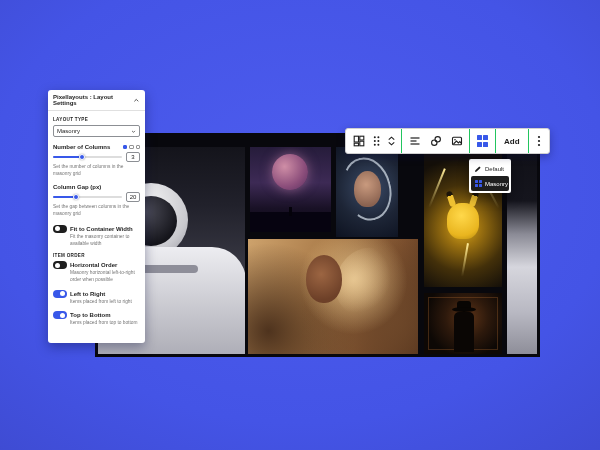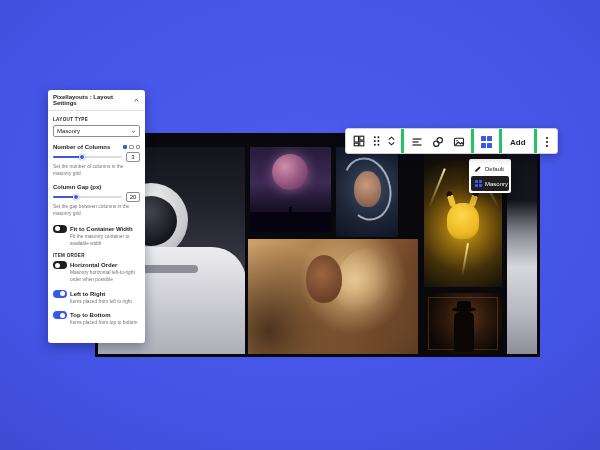--- a/index.html
+++ b/index.html
@@ -103,21 +103,21 @@
   .cb-crown { position:absolute; left:33px; top:8px; width:14px; height:8px; border-radius:3px 3px 0 0; background:#080503; }
   .cb-body { position:absolute; left:30px; top:19px; width:20px; height:40px; border-radius:5px 5px 0 0; background:#0a0604; }
 
   .art-astro2 { background:linear-gradient(180deg,#101017 0%,#15151d 26%,#8a8a95 42%,#d6d6dd 58%,#b8b8c2 80%,#8e8e99 100%); }
 
   
   .toolbar { position:absolute; left:345px; top:128px; height:26px; display:flex; align-items:stretch;
     background:#fff; border:1px solid #d0d0d0; border-radius:3px; z-index:40;
     box-shadow:0 3px 9px rgba(8,12,60,.32); }
   .tb-group { display:flex; align-items:center; padding:0 2px; }
-  .tb-group + .tb-group { border-left:3px solid #22c55e;align-items:flex-end; }
+  .tb-group + .tb-group { border-left:1px solid #22c55e; }
   .tb-btn { width:21px; height:22px; display:flex; align-items:center; justify-content:center;
     border-radius:2px; cursor:pointer; background:transparent; border:none; }
   .tb-btn svg { display:block; }
   .tb-add { font-size:8px; font-weight:bold; padding:0 6px; color:#1e1e1e; background:none; border:none; cursor:pointer; height:22px; }
   .masonry-ic { display:grid; grid-template-columns:5px 5px; grid-template-rows:5px 5px; gap:1.5px; }
   .masonry-ic span { background:#3858e9; border-radius:.5px; }
 
   
   .dropdown { position:absolute; left:469px; top:159px; width:42px; background:#fff;
     border-radius:2px; box-shadow:0 5px 12px rgba(0,0,0,.35); z-index:38; padding:2px; }

